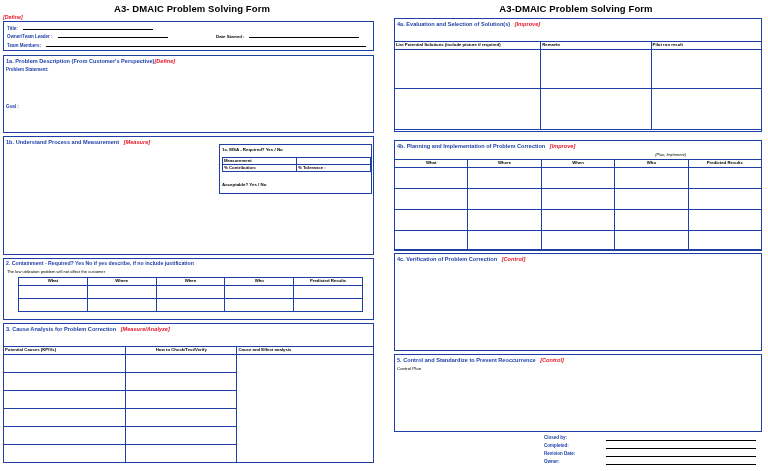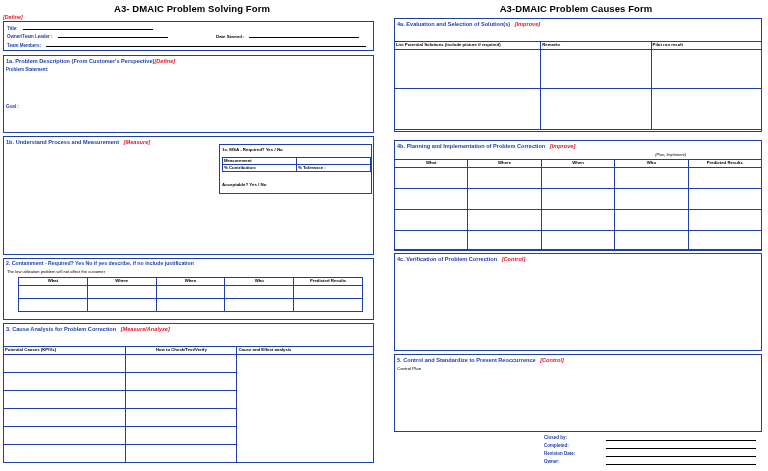--- a/index.html
+++ b/index.html
@@ -271,21 +271,21 @@
             </tr>
           </tbody>
         </table>
       </div>
     </div>
 
   </div>
 
   <div class="half right">
 
-    <div class="sheet-title">A3-DMAIC Problem Causes Form</div>
+    <div class="sheet-title">A3-DMAIC Problem Solving Form</div>
 
     <div class="box" style="left:10px; top:18px; width:368px; height:114px;">
       <div class="sec-title">
         <span>4a. Evaluation and Selection of Solution(s)</span>
         <span class="red-ital" style="margin-left:3px;">[Improve]</span>
       </div>
       <div class="tbl-wrap" style="left:-1px; top:22px; width:368px;">
         <table class="grid">
           <thead>
             <tr>

